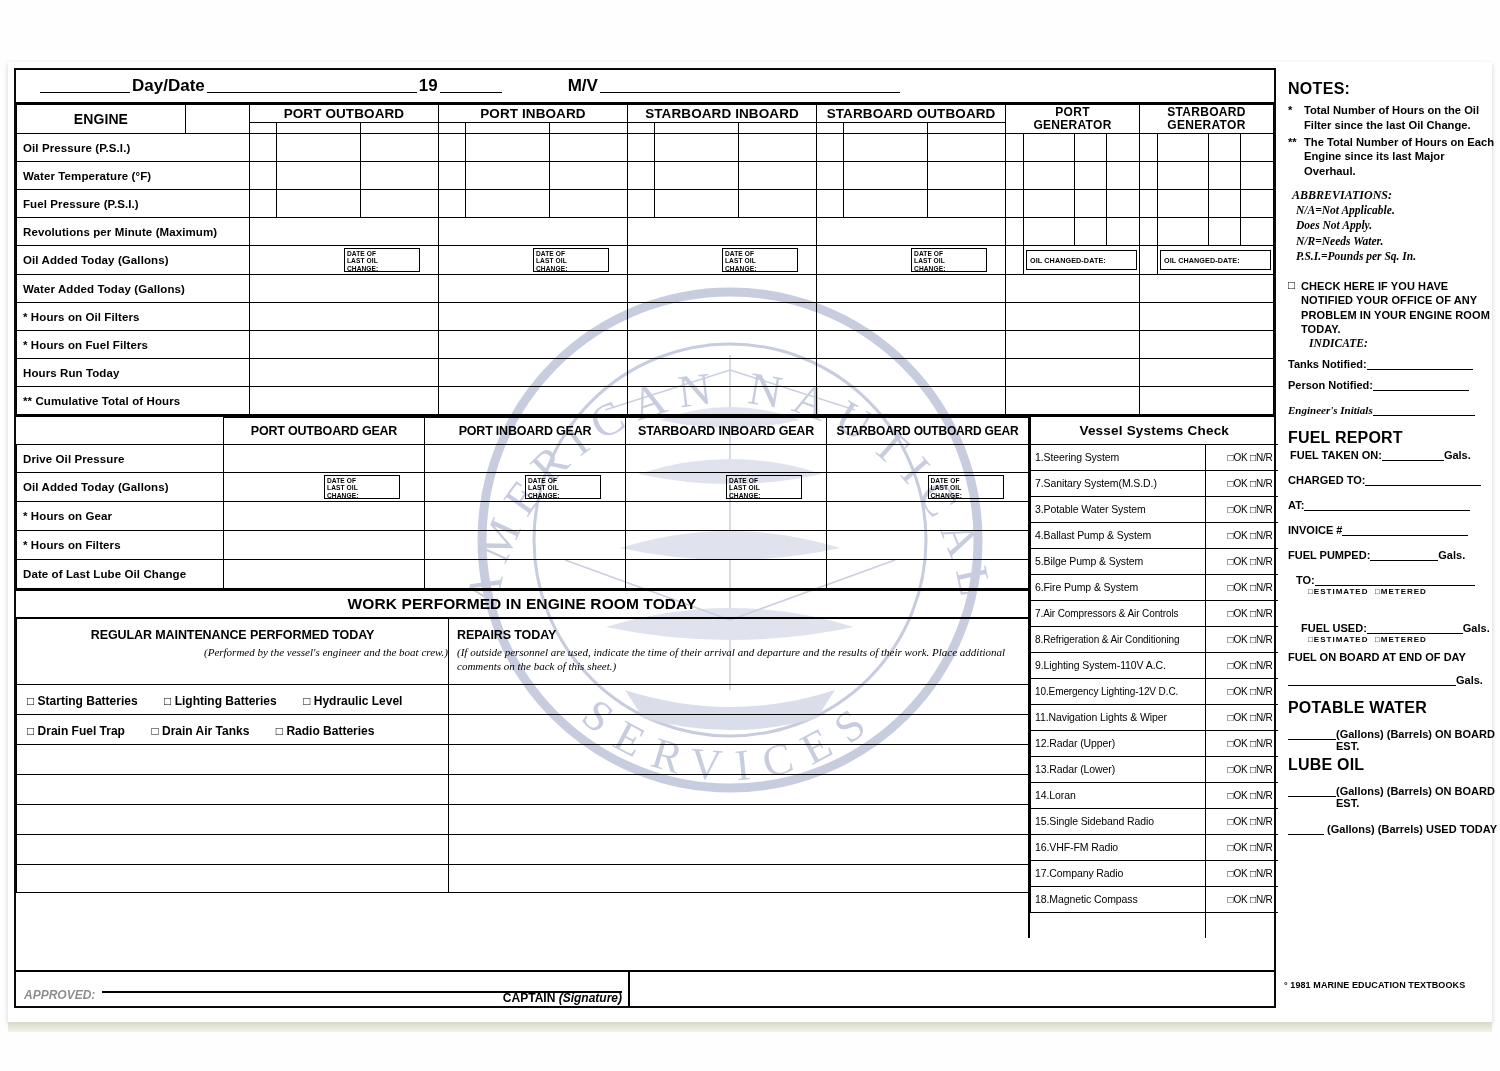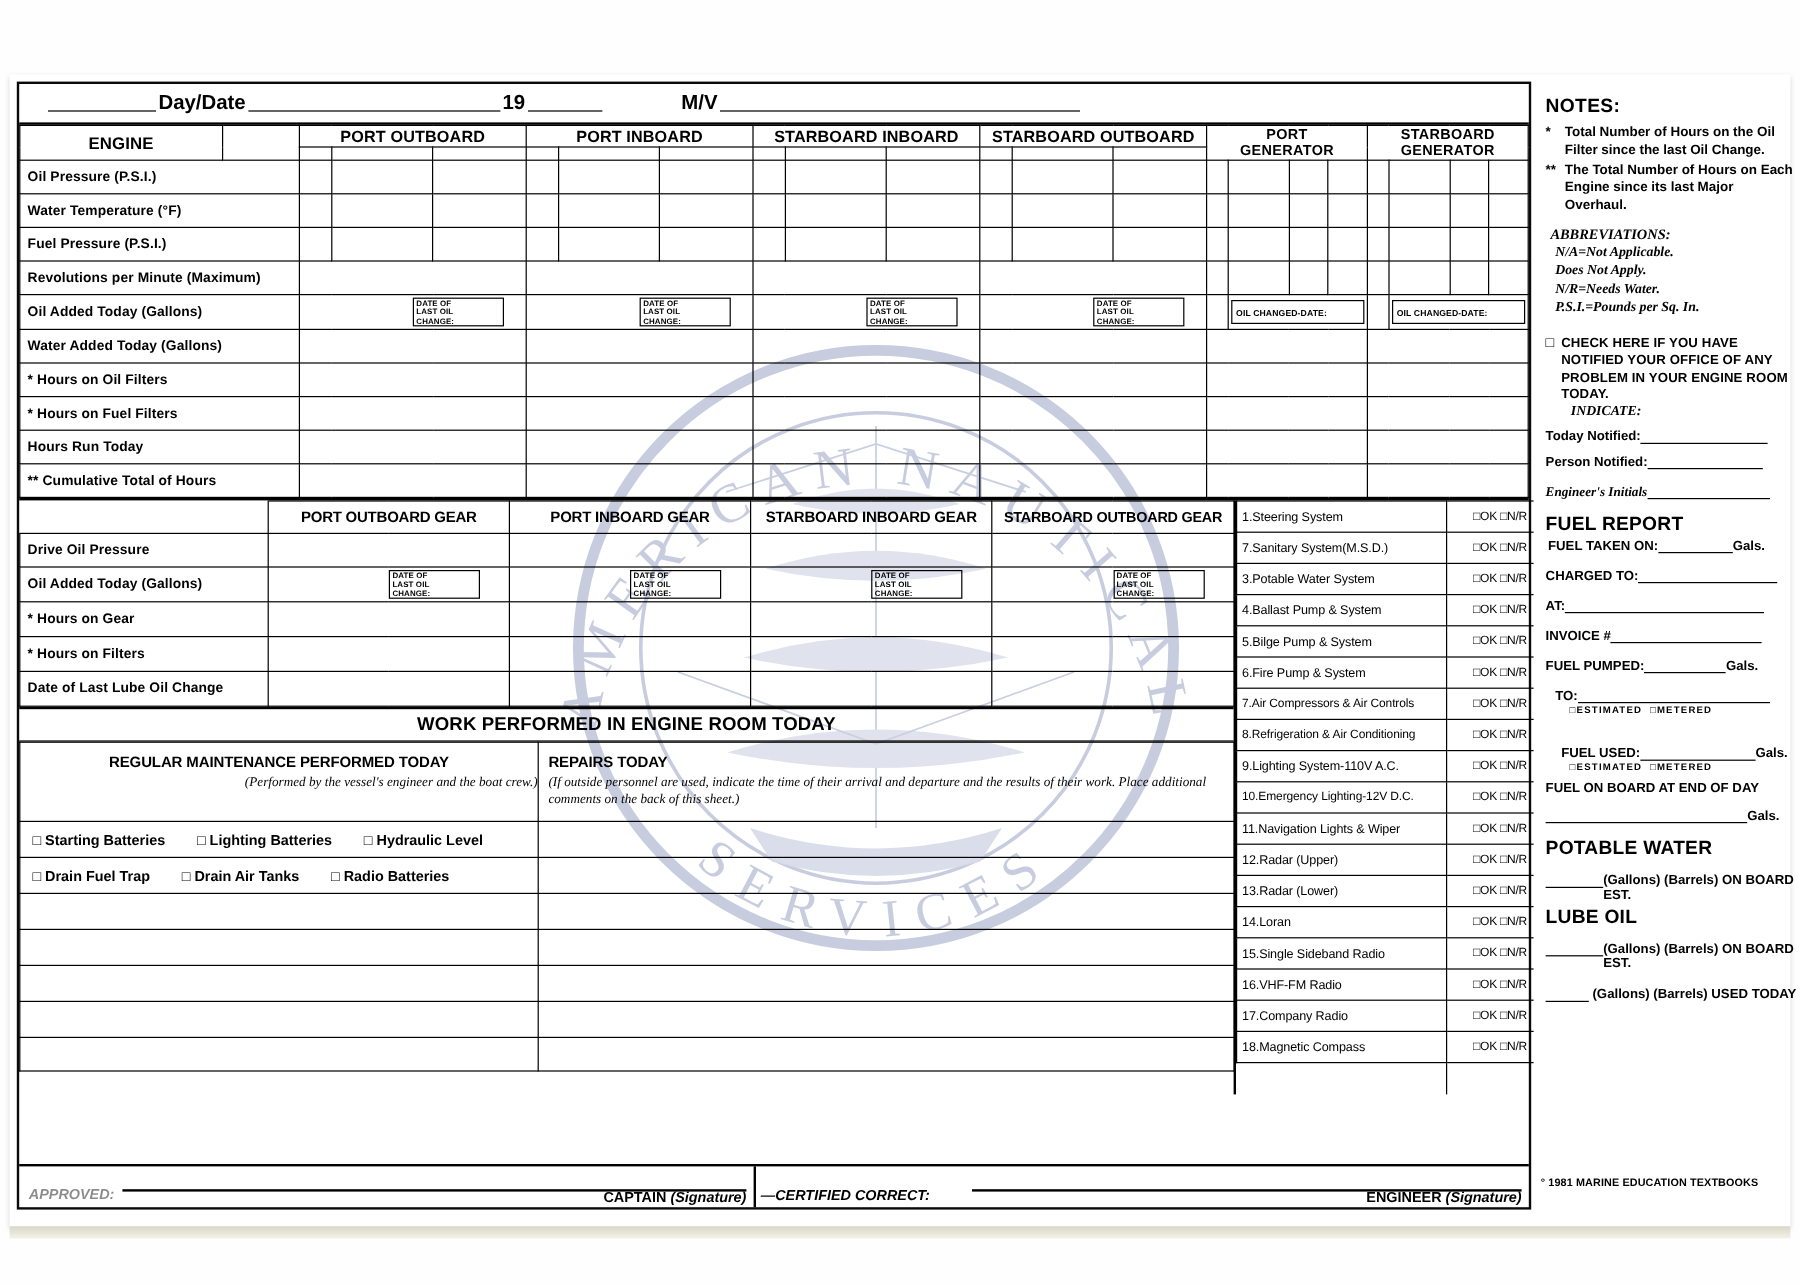--- a/index.html
+++ b/index.html
@@ -497,20 +497,23 @@
       </div>
     </div>
 
     <div style="flex:1;border-left:2.5px solid #000;">
       <table>
         <colgroup>
             <col style="width:175px">
             <col style="width:72px">
           </colgroup>
         <tbody>
+            <tr style="height:27px;">
+          <td colspan="2" class="vs-title" style="border-top:none;border-right:none;">Vessel Systems Check</td>
+        </tr>
         <tr style="height:26px;">
               <td class="vs-item">1.Steering System</td>
               <td class="vs-chk" style="border-right:none;">□OK □N/R</td>
             </tr>
         <tr style="height:26px;">
               <td class="vs-item">7.Sanitary System(M.S.D.)</td>
               <td class="vs-chk" style="border-right:none;">□OK □N/R</td>
             </tr>
         <tr style="height:26px;">
               <td class="vs-item">3.Potable Water System</td>
@@ -583,25 +586,20 @@
       </tbody>
         </table>
     </div>
   </div>
 
   <div style="position:absolute;left:0;bottom:0;width:100%;height:36px;border-top:2.5px solid #000;display:flex;box-sizing:border-box;">
     <div style="width:614px;flex:0 0 614px;position:relative;border-right:2.5px solid #000;box-sizing:border-box;">
       <span class="sigline" style="position:absolute;left:8px;bottom:4px;opacity:.45;">APPROVED:</span>
       <div style="position:absolute;left:86px;right:6px;bottom:13px;border-bottom:2px solid #000;"></div>
       <span style="position:absolute;right:6px;bottom:1px;font-size:12px;font-weight:bold;"><span>CAPTAIN</span> <i>(Signature)</i></span>
-    </div>
-    <div style="flex:1;position:relative;">
-      <span class="sigline" style="position:absolute;left:4px;bottom:3px;">—CERTIFIED CORRECT:</span>
-      <div style="position:absolute;left:180px;right:6px;bottom:13px;border-bottom:2px solid #000;"></div>
-      <span style="position:absolute;right:6px;bottom:1px;font-size:12px;font-weight:bold;"><span>ENGINEER</span> <i>(Signature)</i></span>
     </div>
   </div>
 
 </div>
 
 <div id="notes">
   <div class="n-title">NOTES:</div>
 
   <div style="margin-top:5px;">
     <div class="n-item">
@@ -620,21 +618,21 @@
   <div class="n-abbr-i">N/R=Needs Water.</div>
   <div class="n-abbr-i">P.S.I.=Pounds per Sq. In.</div>
 
   <div style="margin-top:14px;display:flex;">
     <span style="flex:0 0 13px;font-size:12px;line-height:1.15;">□</span>
     <span class="n-check">CHECK HERE IF YOU HAVE NOTIFIED YOUR OFFICE OF ANY PROBLEM IN YOUR ENGINE ROOM TODAY.</span>
   </div>
   <div class="n-abbr" style="font-size:11.5px;margin-top:1px;margin-left:21px;">INDICATE:</div>
 
   <div class="n-fld">
-    <span>Today Notified:</span><span class="uline" style="width:106px;"></span>
+    <span>Tanks Notified:</span><span class="uline" style="width:106px;"></span>
   </div>
   <div class="n-fld">
     <span>Person Notified:</span><span class="uline" style="width:96px;"></span>
   </div>
   <div class="n-fld" style="margin-top:11px;">
     <span class="n-fld-i">Engineer's Initials</span><span class="uline" style="width:102px;"></span>
   </div>
 
   <div class="n-sec" style="margin-top:13px;">FUEL REPORT</div>
   <div class="n-fld" style="margin-top:0;padding-left:2px;">

